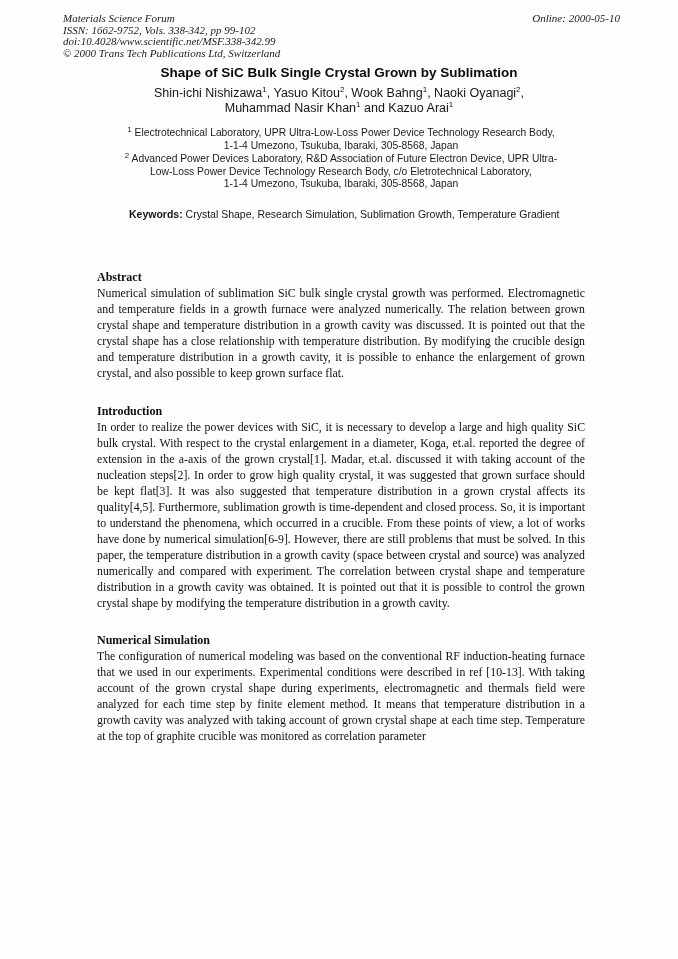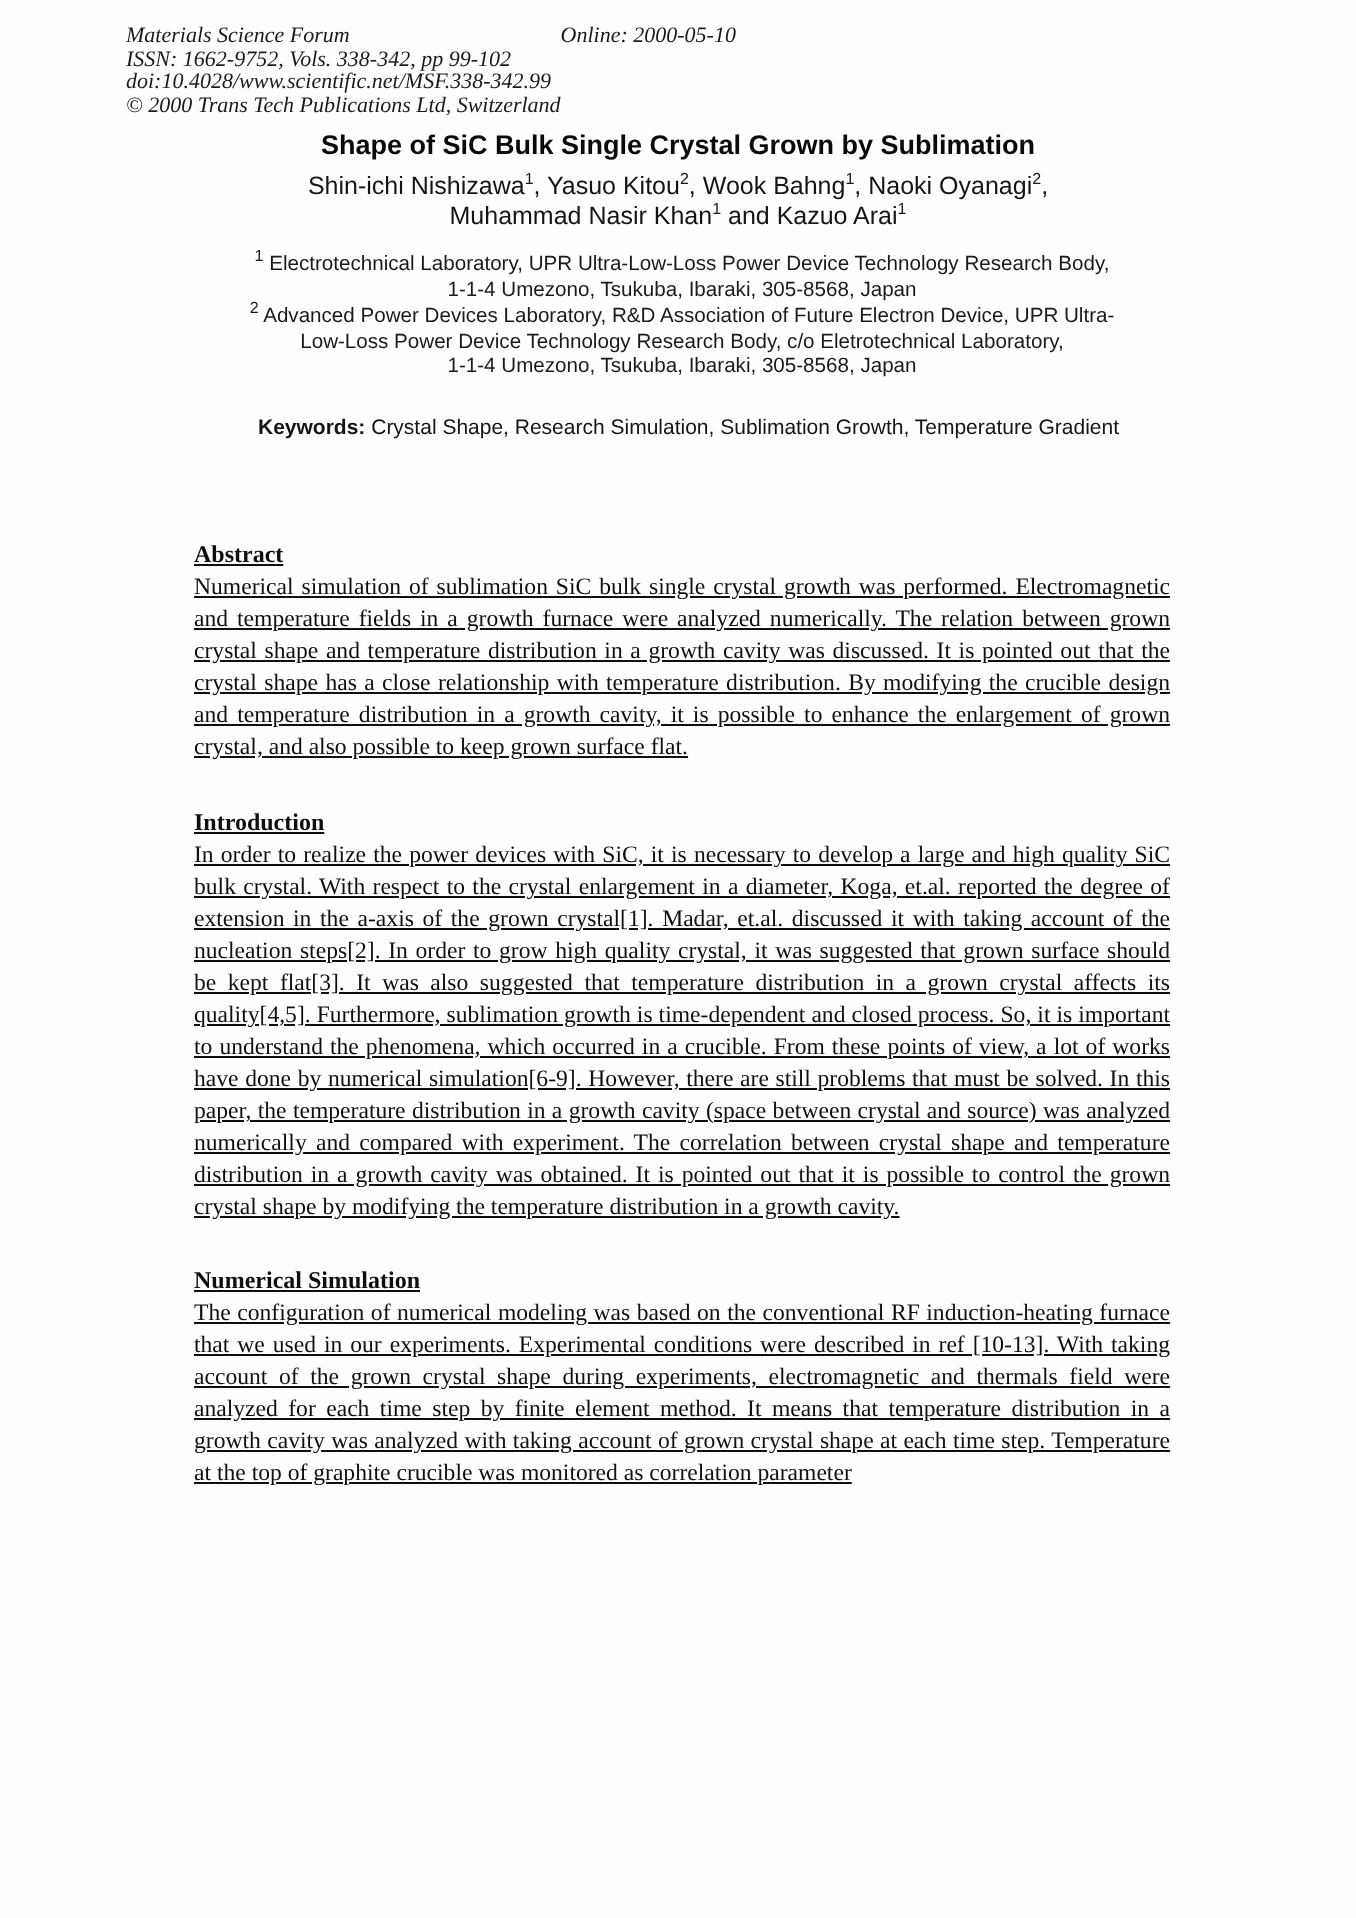--- a/index.html
+++ b/index.html
@@ -10,20 +10,21 @@
     margin: 0 auto;
     background: #fefefe;
     overflow: hidden;
     color: #111;
   }
   
   .jheader {
     position: absolute;
     top: 13px; left: 63px; right: 58px;
     display: flex;
+    justify-content: space-between;
     align-items: flex-start;
     font-family: "Liberation Serif", serif;
     font-style: italic;
     font-size: 11px;
     line-height: 11.5px;
     color: #1a1a1a;
   }
   .jheader .lines div { white-space: nowrap; }
   .online-date { white-space: nowrap; }
 
@@ -75,21 +76,21 @@
   
   .content {
     position: absolute;
     top: 269px; left: 97px;
     width: 488px;
     font-family: "Liberation Serif", serif;
     font-size: 11.8px;
     line-height: 16px;
     color: #0f0f0f;
   }
-  .section { margin-bottom: 21px; text-decoration: underline; }
+  .section { margin-bottom: 21px; }
   .section h3 {
     margin: 0;
     font-size: 12px;
     font-weight: bold;
     line-height: 16px;
     font-family: "Liberation Serif", serif;
   }
   .section p {
     margin: 0;
     text-align: justify;

